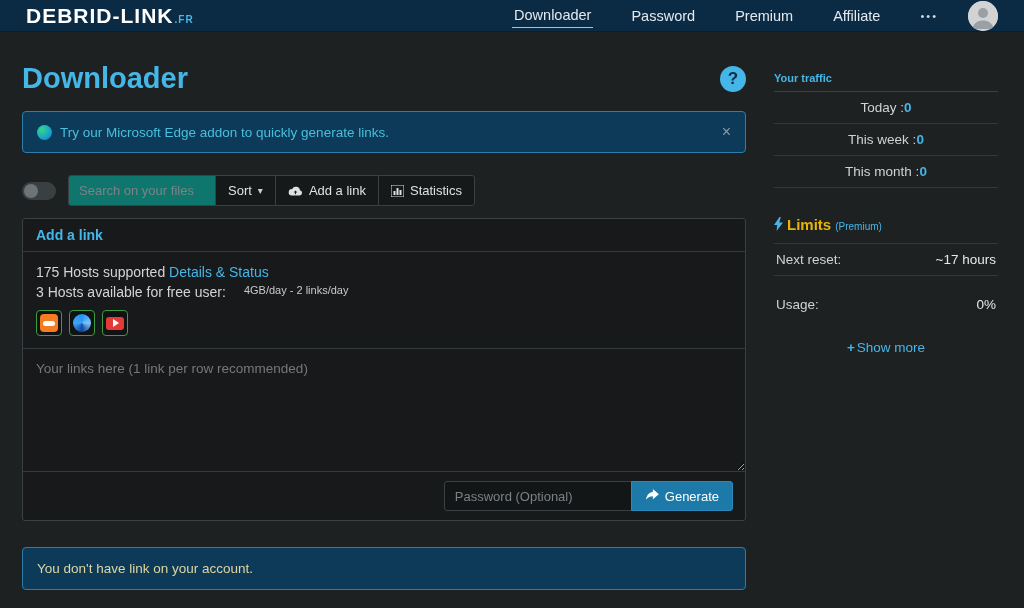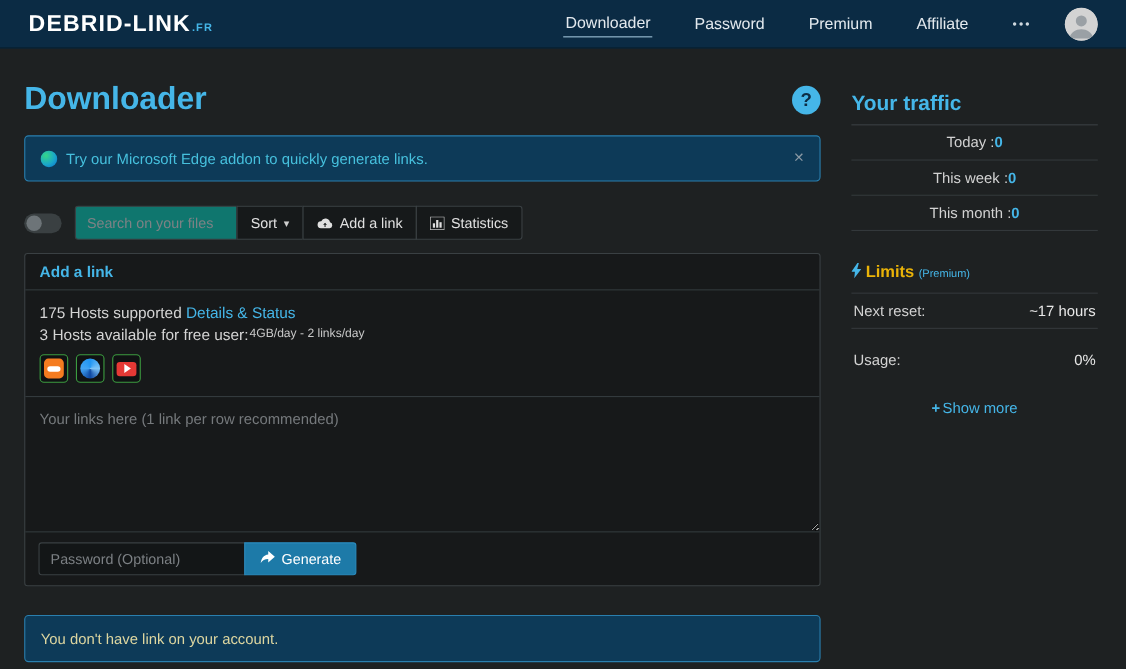--- a/index.html
+++ b/index.html
@@ -4,21 +4,21 @@
 <style>
   * { margin:0; padding:0; box-sizing:border-box; }
   html,body { width:1024px; height:608px; overflow:hidden; }
   body {
     background:#1e2122;
     font-family:"Liberation Sans","DejaVu Sans",sans-serif;
     color:#d2d2d2;
   }
   
   .navbar {
-    height:44px; background:#0b2b44; display:flex; align-items:center;
+    height:32px; background:#0b2b44; display:flex; align-items:center;
     padding:0 26px; border-bottom:1px solid #06202f;
   }
   .logo { color:#fff; font-weight:800; font-size:21px; letter-spacing:1px; cursor:pointer; white-space:nowrap; }
   .logo .tld { color:#45b6e8; font-size:10px; font-weight:700; margin-left:1px; }
   .nav-items { margin-left:auto; display:flex; gap:36px; align-items:center; font-size:14.5px; color:#e3e9ee; }
   .nav-item { cursor:pointer; padding:4px 2px; }
   .nav-item.active { border-bottom:1px solid #9fc2d8; }
   .more-menu { margin-left:38px; color:#cfd8df; font-size:11px; letter-spacing:2px; cursor:pointer; }
   .avatar {
     margin-left:30px; width:30px; height:30px; border-radius:50%;
@@ -60,56 +60,56 @@
     color:#e0e0e0; font-size:13px; display:flex; align-items:center; gap:6px; cursor:pointer;
   }
   .tb-btn:last-child { border-radius:0 3px 3px 0; }
   .caret { font-size:10px; color:#cfcfcf; }
   .tb-icon svg { display:block; }
   
   .panel { margin-top:12px; border:1px solid #3a4043; border-radius:3px; background:#17191a; }
   .panel-header { padding:8px 13px; color:#45b6e8; font-weight:700; font-size:14px; border-bottom:1px solid #333a3d; }
   .panel-hosts { padding:12px 13px; border-bottom:1px solid #333a3d; font-size:14px; color:#d4d4d4; }
   .hosts-line2 { margin-top:4px; }
-  .free-limits { font-size:11px; color:#c9c9c9; margin-left:1px; position:relative; top:-3px; }
+  .free-limits { font-size:11px; color:#c9c9c9; margin-left:18px; position:relative; top:-3px; }
   .link { color:#45b6e8; cursor:pointer; text-decoration:none; }
   .host-icons { margin-top:10px; display:flex; gap:7px; }
   .host {
     width:26px; height:26px; border:1px solid #3c9c40; border-radius:4px; background:#101213;
     display:flex; align-items:center; justify-content:center; cursor:pointer;
   }
   .host-orange { width:18px; height:18px; border-radius:4px; background:#f57c20; position:relative; }
   .host-orange::after { content:""; position:absolute; left:3px; top:7px; width:12px; height:5px; border-radius:3px; background:#fff; }
   .host-globe { width:18px; height:18px; border-radius:50%;
     background:conic-gradient(#2196f3 0deg, #7dc4f7 90deg, #0d47a1 180deg, #42a5f5 270deg, #2196f3 360deg); }
   .host-yt { width:18px; height:13px; border-radius:3px; background:#e53935; display:flex; align-items:center; justify-content:center; }
   .host-yt .play { width:0; height:0; border-left:6px solid #fff; border-top:4px solid transparent; border-bottom:4px solid transparent; margin-left:1px; }
   .links-area {
     display:block; width:100%; height:122px; background:transparent; border:none; resize:vertical;
     padding:12px 13px; color:#bbb; font-size:13.5px; outline:none;
     font-family:"Liberation Sans","DejaVu Sans",sans-serif;
   }
   .links-area::placeholder { color:#75797c; }
-  .panel-footer { border-top:1px solid #333a3d; padding:9px 12px; display:flex; }
+  .panel-footer { border-top:1px solid #333a3d; padding:9px 12px; display:flex; justify-content:flex-end; }
   .pw-input {
     width:188px; height:30px; background:#131617; border:1px solid #3a4043; border-radius:3px 0 0 3px;
     color:#ccc; padding:0 10px; font-size:13px; outline:none;
   }
   .pw-input::placeholder { color:#7c8084; }
   .generate-btn {
     height:30px; margin-left:-1px; padding:0 13px; background:#1d7aa8; border:1px solid #2a8abd;
     border-radius:0 3px 3px 0; color:#fff; font-size:13px; display:flex; align-items:center; gap:6px; cursor:pointer;
   }
   
   .notice {
     margin-top:26px; background:#0d3a58; border:1px solid #2a7fae; border-radius:4px;
     padding:13px 14px; font-size:13.5px; color:#ddd6a0;
   }
   
-  .side-title { color:#45b6e8; font-weight:700; font-size:19px; padding-bottom:7px; border-bottom:1px solid #3a4043; }
+  .side-title { color:#45b6e8; font-weight:700; font-size:11px; padding-bottom:7px; border-bottom:1px solid #3a4043; }
   .traffic-row {
     display:flex; justify-content:center; align-items:center;
     padding:8px 2px; border-bottom:1px solid #33383b; font-size:13.5px; color:#d2d2d2;
   }
   .traffic-val { color:#45b6e8; font-weight:700; }
   .limits-header { margin-top:28px; display:flex; align-items:baseline; gap:4px; }
   .limits-title { color:#eab308; font-weight:700; font-size:15px; }
   .limits-badge { color:#45b6e8; font-weight:400; font-size:10px; }
   .bolt-icon svg { display:block; position:relative; top:1px; }
   .limits-table { margin-top:10px; }

